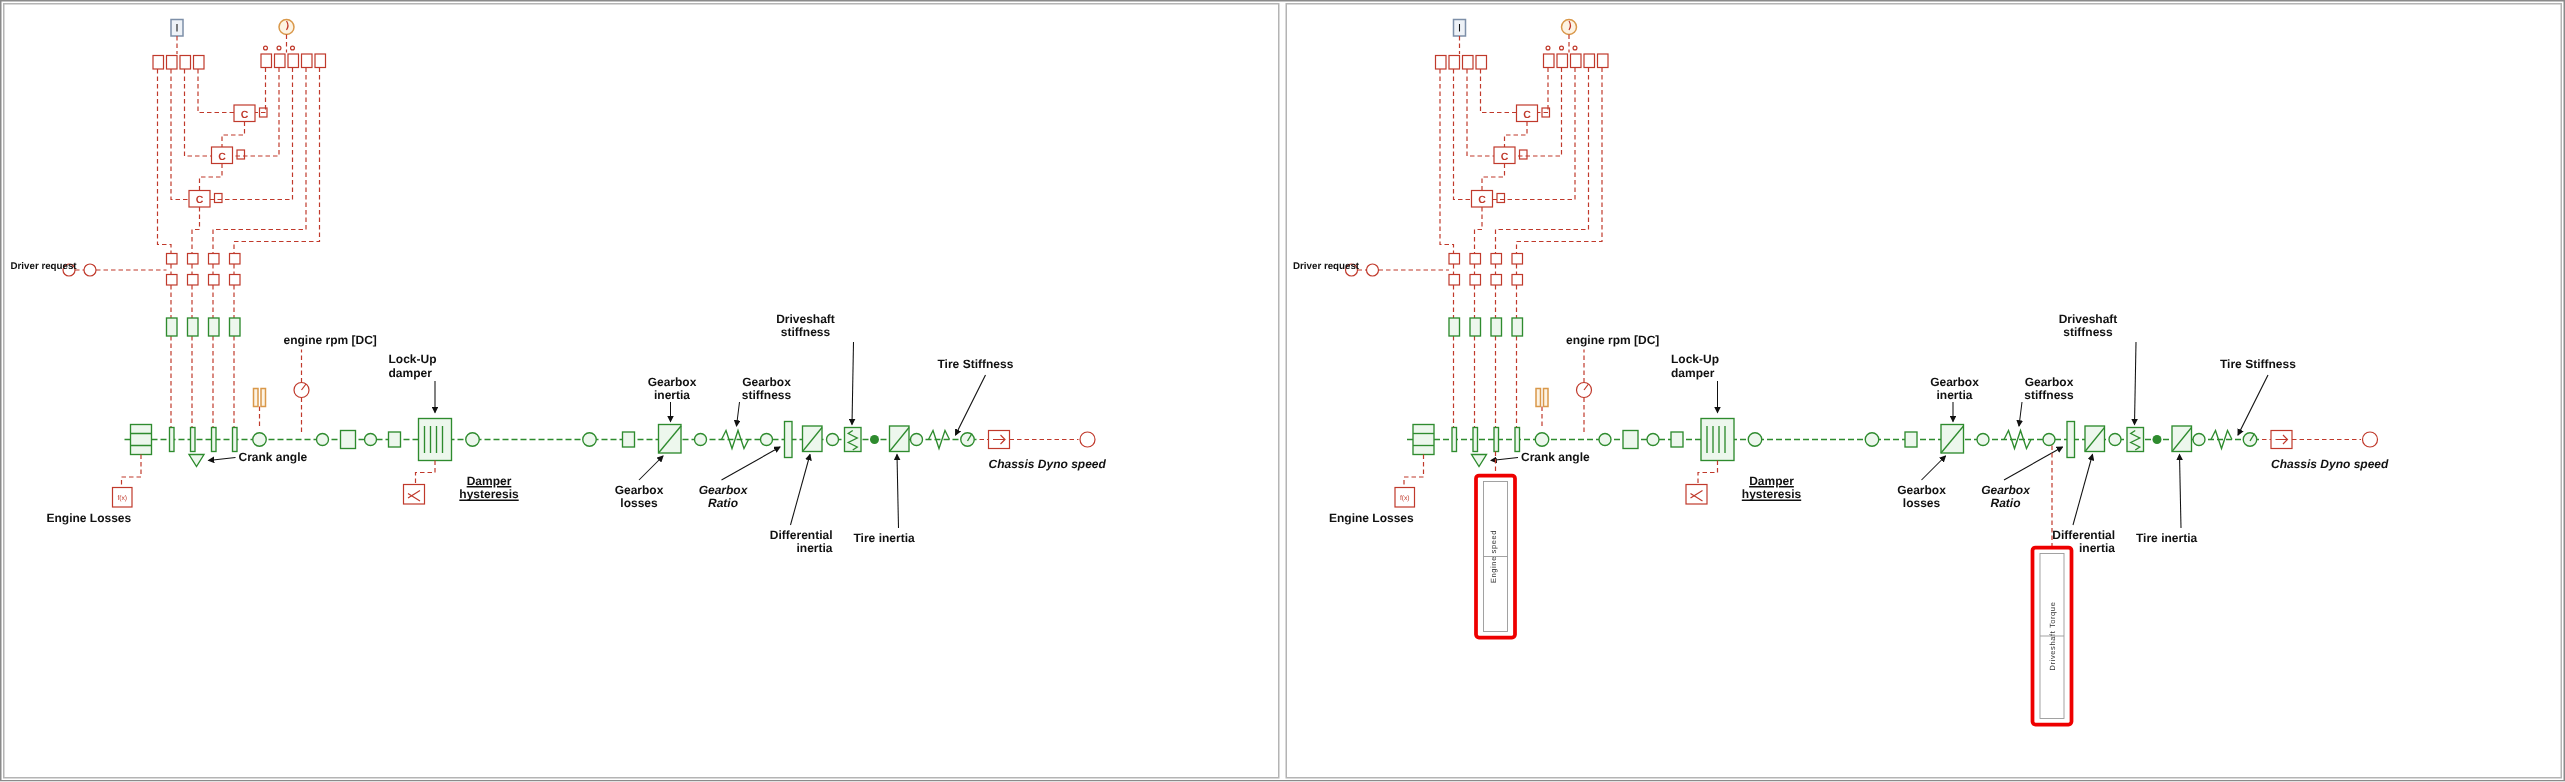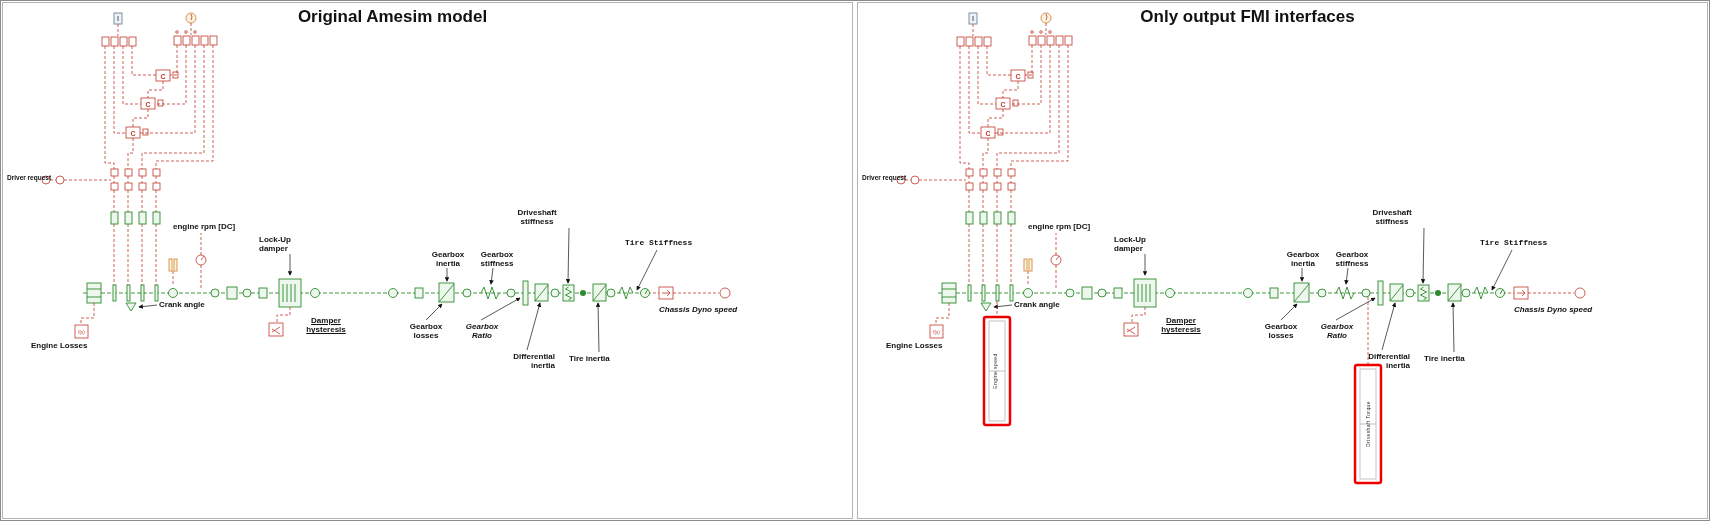--- a/index.html
+++ b/index.html
@@ -25,50 +25,49 @@
   .hl{stroke:#ee0000;fill:none;stroke-width:2.5;}
   .inner{stroke:#999;fill:#fff;stroke-width:.6;}
   svg text{font-family:"Liberation Sans",sans-serif;}
   .ctext{fill:#c0392b;font-size:7px;font-weight:700;text-anchor:middle;}
   .fglyph{fill:#c0392b;font-size:4.5px;text-anchor:middle;}
   .vtext{fill:#333;font-size:5px;text-anchor:middle;letter-spacing:.4px;}
 
   
   .lbl{position:absolute;font:700 8px/1.15 "Liberation Sans",sans-serif;color:#111;z-index:2;}
   .lbl-driver-request{left:4px;top:171px;width:44px;font-size:6.5px;font-weight:600;white-space:nowrap;}
-  .lbl-engine-rpm{left:170px;top:219px;width:100px;}
+  .lbl-engine-rpm{left:186px;top:219px;width:100px;}
   .lbl-lock-up{left:256px;top:232px;width:62px;}
   .lbl-crank{left:156px;top:297px;width:60px;white-space:nowrap;}
   .lbl-damper-hyst{left:294px;top:313px;width:58px;text-align:center;text-decoration:underline;}
   .lbl-engine-losses{left:28px;top:338px;width:80px;white-space:nowrap;}
   .lbl-gb-inertia{left:420px;top:247px;width:50px;text-align:center;}
-  .lbl-gb-stiff{left:468px;top:247px;width:52px;text-align:center;}
+  .lbl-gb-stiff{left:482px;top:247px;width:52px;text-align:center;}
   .lbl-gb-losses{left:398px;top:319px;width:50px;text-align:center;}
   .lbl-gb-ratio{left:454px;top:319px;width:50px;text-align:center;font-style:italic;}
   .lbl-diff-inertia{left:498px;top:349px;width:54px;text-align:right;}
   .lbl-ds-stiff{left:506px;top:205px;width:56px;text-align:center;}
   .lbl-tire-inertia{left:566px;top:351px;width:60px;white-space:nowrap;}
-  .lbl-tire-stiff{left:622px;top:235px;width:74px;white-space:nowrap;font-family:Liberation Mono, monospace;}
+  .lbl-tire-stiff{left:622px;top:235px;width:74px;white-space:nowrap;}
   .lbl-chassis{left:656px;top:302px;width:110px;white-space:nowrap;font-style:italic;}
 </style>
 </head>
 <body>
 
 <svg width="0" height="0" style="position:absolute" aria-hidden="true">
   <defs>
     <marker id="arrowhead" viewBox="0 0 10 10" refX="8.5" refY="5" markerWidth="6.5" markerHeight="6.5" orient="auto-start-reverse">
       <path d="M0,0 L10,5 L0,10 z" fill="#111"></path>
     </marker>
   </defs>
 </svg>
 
 <div class="figure">
 
   <section class="panel">
-    <h1 class="panel-title">Original Amesim model</h1>
     <div class="diagram-host">
   <svg class="diagram-svg" width="852" height="517" viewBox="0 0 852 517">
 
     <g>
       <g>
         <rect x="111" y="10" width="8" height="11" class="blu"></rect>
         <line x1="115" y1="13" x2="115" y2="18" class="blk"></line>
       </g>
       <g>
         <circle cx="188" cy="15" r="5" class="org"></circle>
@@ -280,21 +279,20 @@
   <div class="lbl lbl-gb-ratio">Gearbox Ratio</div>
   <div class="lbl lbl-diff-inertia">Differential inertia</div>
   <div class="lbl lbl-ds-stiff">Driveshaft stiffness</div>
   <div class="lbl lbl-tire-inertia">Tire inertia</div>
   <div class="lbl lbl-tire-stiff">Tire Stiffness</div>
   <div class="lbl lbl-chassis">Chassis Dyno speed</div>
 </div>
   </section>
 
   <section class="panel">
-    <h1 class="panel-title">Only output FMI interfaces</h1>
     <div class="diagram-host">
   <svg class="diagram-svg" width="852" height="517" viewBox="0 0 852 517">
 
     <g>
       <g>
         <rect x="111" y="10" width="8" height="11" class="blu"></rect>
         <line x1="115" y1="13" x2="115" y2="18" class="blk"></line>
       </g>
       <g>
         <circle cx="188" cy="15" r="5" class="org"></circle>

